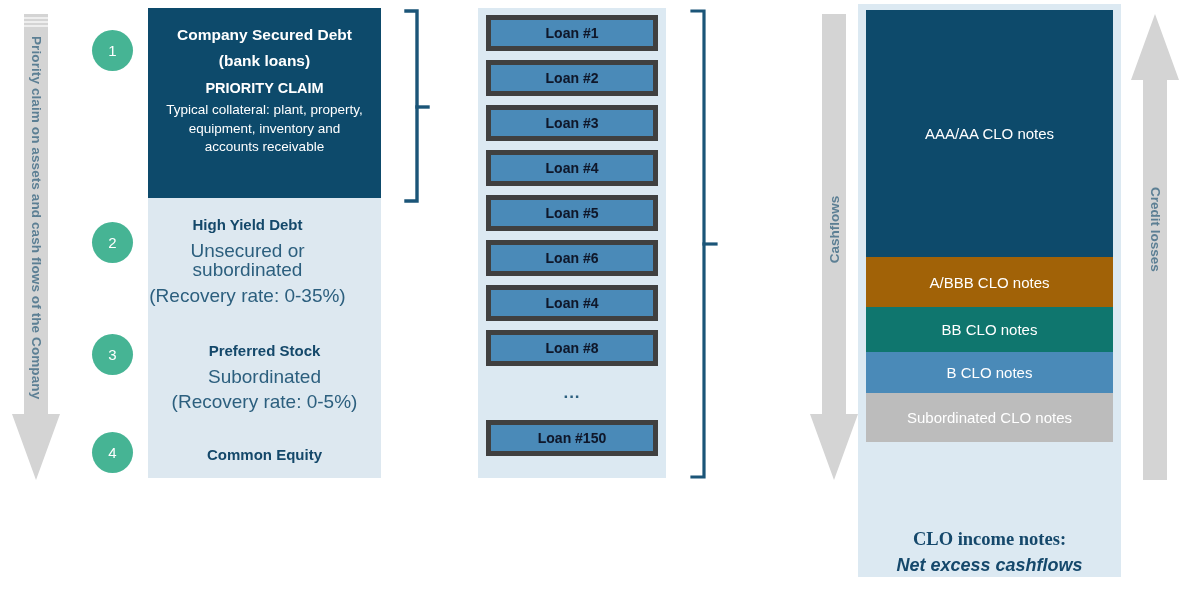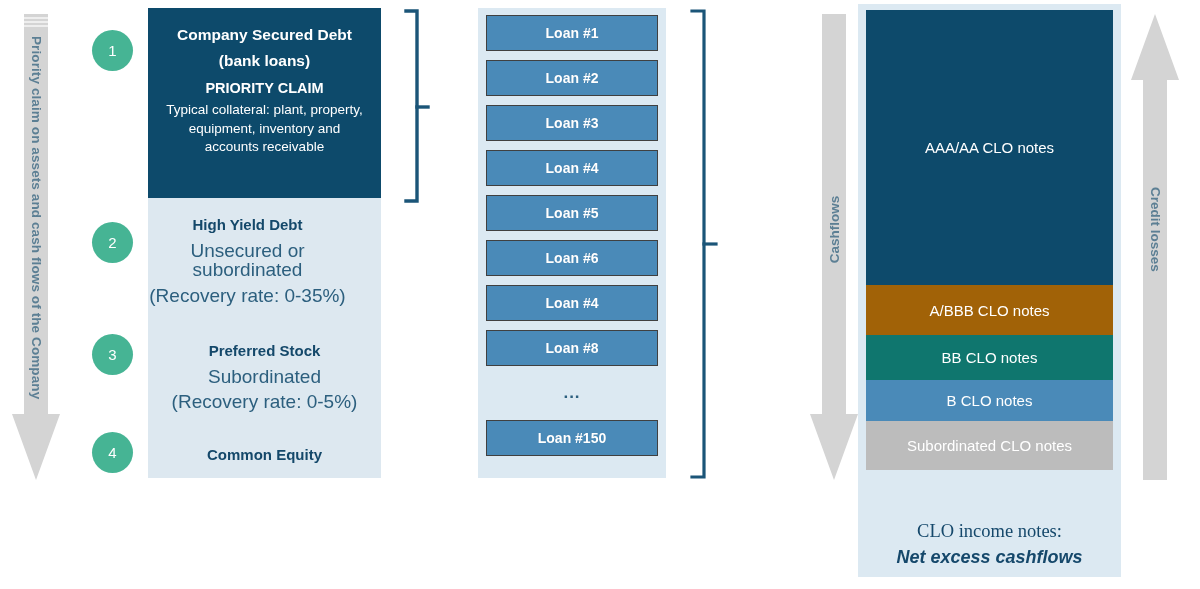--- a/index.html
+++ b/index.html
@@ -76,22 +76,22 @@
 
   
   .loan-pool {
     left: 478px; top: 8px; width: 188px; height: 470px;
     background: #dce9f2;
     padding: 7px 8px;
   }
   .loan-box {
     height: 36px;
     background: #4a8ab8;
-    border: 1px solid #404040;
-    color: #ffffff;
+    border: 5px solid #404040;
+    color: #0f172a;
     font-size: 14px;
     font-weight: 700;
     display: flex; align-items: center; justify-content: center;
     margin-bottom: 9px;
     text-shadow: 0 0 1px rgba(0,0,0,.12);
   }
   .loan-ellipsis {
     height: 36px;
     color: #2c5f7e;
     font-size: 17px; font-weight: 700;
@@ -122,22 +122,23 @@
   }
   .clo-footer {
     position: absolute;
     left: 0; width: 263px;
     text-align: center;
     color: #15486b;
   }
   .clo-footer .f1 {
     font-family: "Liberation Serif", serif;
     font-size: 18.5px;
-    font-weight: 400;
+    font-weight: 700;
     line-height: 25px;
+    margin-top: 8px;
   }
   .clo-footer .f2 {
     font-size: 18px;
     font-weight: 700;
     font-style: italic;
     line-height: 26px;
   }
 </style>
 </head>
 <body>
@@ -219,21 +220,21 @@
 
   <div class="abs" style="left:810px; top:14px;">
     <svg width="48" height="466" viewBox="0 0 48 466">
       <polygon points="12,0 36,0 36,400 48,400 24,466 0,400 12,400" fill="#d4d4d4"></polygon>
     </svg>
     <div class="grey-arrow-label" style="left:-26px; top:208px; width:100px; transform:rotate(-90deg); text-align:center;">Cashflows</div>
   </div>
 
   <div class="abs clo-col">
     <div class="clo-inner">
-      <div class="tranche" style="height:275px; background:#0d4a6b;">AAA/AA CLO notes</div>
+      <div class="tranche" style="height:247px; background:#0d4a6b;">AAA/AA CLO notes</div>
       <div class="tranche" style="height:50px; background:#a16207;">A/BBB CLO notes</div>
       <div class="tranche" style="height:45px; background:#0f766e;">BB CLO notes</div>
       <div class="tranche" style="height:41px; background:#4a8ab8;">B CLO notes</div>
       <div class="tranche" style="height:49px; background:#bcbcbc;">Subordinated CLO notes</div>
     </div>
 
     <div class="clo-footer" style="top:515px;">
       <div class="f1">CLO income notes:</div>
       <div class="f2">Net excess cashflows</div>
     </div>

